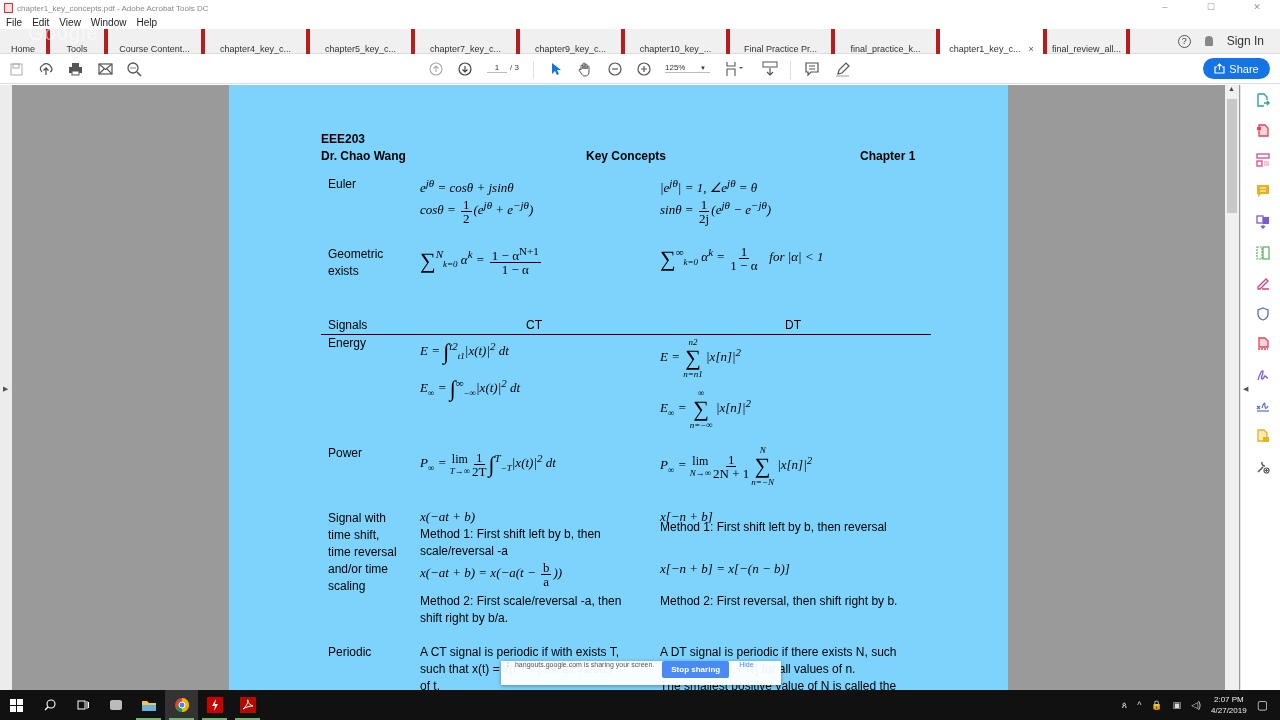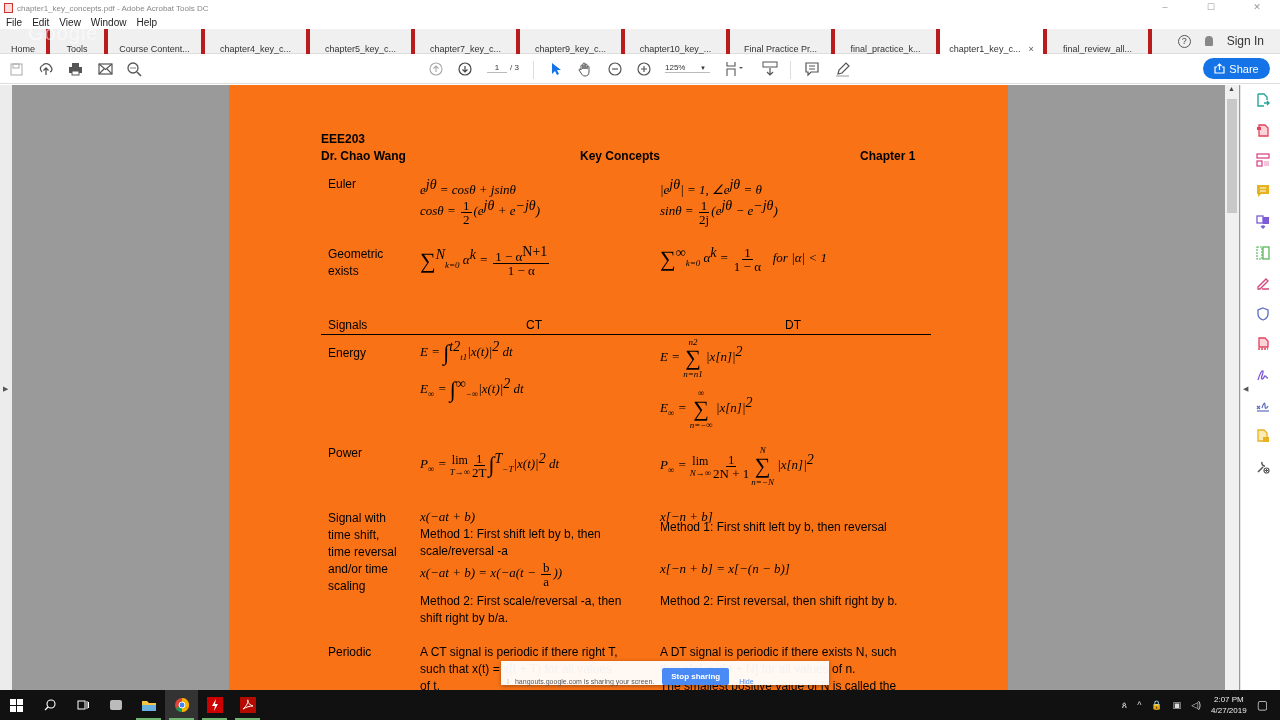--- a/index.html
+++ b/index.html
@@ -22,42 +22,42 @@
 .tb{position:absolute;top:6px;height:16px;display:flex;align-items:center;justify-content:center;color:#555;font-size:13px}
 .pageinput{position:absolute;top:8px;left:487px;width:20px;border-bottom:1px solid #bbb;font-size:8px;text-align:center;color:#333}
 .pagetotal{position:absolute;top:8px;left:510px;font-size:8px;color:#333}
 .zoomsel{position:absolute;top:8px;left:665px;width:45px;border-bottom:1px solid #bbb;font-size:8px;color:#333}
 .zoomsel .caret{position:absolute;right:4px;font-size:6px;top:2px}
 .sep{position:absolute;top:6px;width:1px;height:18px;background:#ddd}
 .sharebtn{position:absolute;top:58px;left:1203px;width:67px;height:21px;background:#1473e6;color:#fff;border-radius:11px;font-size:11px;display:flex;align-items:center;justify-content:center;gap:4px}
 .workarea{position:absolute;top:85px;left:0;width:1240px;height:605px;background:#9a9a9a}
 .leftstrip{position:absolute;top:85px;left:0;width:12px;height:605px;background:#ececec}
 .leftstrip .arr{position:absolute;top:300px;left:3px;font-size:7px;color:#555}
-.page{position:absolute;top:85px;left:229px;width:779px;height:612px;background:#f97316;overflow:hidden}
+.page{position:absolute;top:85px;left:229px;width:779px;height:612px;background:#7dd3fc;overflow:hidden}
 .vscroll{position:absolute;top:85px;left:1225px;width:14px;height:605px;background:#f0f0f0}
 .vscroll .thumb{position:absolute;top:14px;left:2px;width:10px;height:114px;background:#c8c8c8}
 .vscroll .up{position:absolute;top:0;left:3px;font-size:7px;color:#444}
 .rightpanel{position:absolute;top:85px;left:1240px;width:40px;height:605px;background:#fff;border-left:1px solid #e6e6e6}
 .rp-icon{position:absolute;left:15px;width:14px;height:14px}
 .rightpanel .collapse{position:absolute;top:300px;left:2px;font-size:7px;color:#555}
 .doc{position:absolute;left:92px;top:0;width:610px;color:#000}
 .hdr{position:absolute;font-family:"Liberation Sans",sans-serif;font-weight:bold;font-size:12px}
 .lbl{position:absolute;font-size:12px;font-family:"Liberation Sans",sans-serif;line-height:17px}
 .math{position:absolute;font-family:"Liberation Serif",serif;font-style:italic;font-size:13px;white-space:nowrap}
 .txt{position:absolute;font-size:12px;font-family:"Liberation Sans",sans-serif;line-height:17px;white-space:nowrap}
 .rule{position:absolute;height:1px;background:#000}
 .frac{display:inline-flex;flex-direction:column;align-items:center;vertical-align:middle;font-style:normal;margin:0 2px}
 .frac .n{border-bottom:1px solid #000;padding:0 2px;line-height:13px}
 .frac .d{line-height:13px}
 .bigop{font-size:22px;font-style:normal;vertical-align:middle}
-.sup{font-size:14px;vertical-align:super}
+.sup{font-size:11px;vertical-align:super}
 .sub{font-size:9px;vertical-align:sub}
 .limits{display:inline-flex;flex-direction:column;align-items:center;vertical-align:middle;font-size:9px;line-height:10px}
 .limits .op{font-size:22px;line-height:22px;font-style:normal}
-.shareoverlay{position:absolute;left:501px;top:661px;width:328px;height:24px;background:rgba(255,255,255,0.95);box-shadow:0 1px 4px rgba(0,0,0,.35);display:flex;align-items:flex-end;font-size:7px;color:#555}
+.shareoverlay{position:absolute;left:501px;top:661px;width:280px;height:24px;background:rgba(255,255,255,0.95);box-shadow:0 1px 4px rgba(0,0,0,.35);display:flex;align-items:flex-start;font-size:7px;color:#555}
 .shareoverlay .grip{margin:0 6px;color:#aaa}
 .shareoverlay .stop{margin-left:8px;background:#4a8af4;color:#fff;font-size:8px;padding:4px 9px;border-radius:2px;font-weight:bold}
 .shareoverlay .hide{margin-left:10px;color:#4a8af4;font-size:7px}
 .taskbar{position:absolute;top:690px;left:0;width:1280px;height:30px;background:#111;display:flex;align-items:center}
 .tk{width:33px;height:30px;display:flex;align-items:center;justify-content:center;position:relative}
 .tk.running::after{content:"";position:absolute;bottom:0;left:4px;right:4px;height:2px;background:#6fb56f}
 .tk.active{background:#333}
 .tray{position:absolute;right:0;top:0;height:30px;display:flex;align-items:center;gap:10px;color:#ddd;font-size:9px;padding-right:12px}
 .clock{text-align:center;font-size:8px;line-height:11px;color:#eee}
 .googlewm{position:absolute;top:22px;left:28px;font-size:20px;color:rgba(255,255,255,0.55);font-family:"Liberation Sans",sans-serif;letter-spacing:1px}
@@ -111,21 +111,21 @@
   <div class="tab" style="width:105px">
       <span>Final Practice Pr...</span>
     </div>
   <div class="tab" style="width:105px">
       <span>final_practice_k...</span>
     </div>
   <div class="tab active" style="width:107px">
       <span>chapter1_key_c...</span>
       <span class="x">×</span>
     </div>
-  <div class="tab" style="width:105px">
+  <div class="tab" style="width:83px">
       <span>final_review_all...</span>
     </div>
   <div class="tabright">
     <span class="help">?</span>
     <span class="bell"></span>
     <span class="signin">Sign In</span>
   </div>
 </div>
 <div class="googlewm">Google</div>
 
@@ -240,21 +240,21 @@
 
 <div class="workarea"></div>
 <div class="leftstrip">
   <span class="arr">▶</span>
 </div>
 
 <div class="page">
   <div class="doc">
     <div class="hdr" style="left:0;top:47px">EEE203</div>
     <div class="hdr" style="left:0;top:64px">Dr. Chao Wang</div>
-    <div class="hdr" style="left:259px;top:64px">Key Concepts</div>
+    <div class="hdr" style="left:265px;top:64px">Key Concepts</div>
     <div class="hdr" style="left:539px;top:64px">Chapter 1</div>
 
     <div class="lbl" style="left:7px;top:91px">Euler</div>
     <div class="math" style="left:99px;top:92px">e<span class="sup">jθ</span> = cosθ + jsinθ</div>
     <div class="math" style="left:99px;top:113px">cosθ = <span class="frac">
           <span class="n">1</span>
           <span class="d">2</span>
         </span>(e<span class="sup">jθ</span> + e<span class="sup">−jθ</span>)</div>
     <div class="math" style="left:339px;top:92px">|e<span class="sup">jθ</span>| = 1, ∠e<span class="sup">jθ</span> = θ</div>
     <div class="math" style="left:339px;top:113px">sinθ = <span class="frac">
@@ -270,21 +270,21 @@
     <div class="math" style="left:339px;top:160px"><span class="bigop">∑</span><span class="sup">∞</span><span class="sub">k=0</span> α<span class="sup">k</span> = <span class="frac">
           <span class="n">1</span>
           <span class="d">1 − α</span>
         </span> &nbsp;&nbsp;<span>for |α| &lt; 1</span></div>
 
     <div class="lbl" style="left:7px;top:232px">Signals</div>
     <div class="lbl" style="left:205px;top:232px">CT</div>
     <div class="lbl" style="left:464px;top:232px">DT</div>
     <div class="rule" style="left:0;top:249px;width:610px"></div>
 
-    <div class="lbl" style="left:7px;top:260px">Energy</div>
+    <div class="lbl" style="left:7px;top:250px">Energy</div>
     <div class="math" style="left:99px;top:254px">E = <span class="bigop">∫</span><span class="sup">t2</span><span class="sub">t1</span>|x(t)|<span class="sup">2</span> dt</div>
     <div class="math" style="left:99px;top:291px">E<span class="sub">∞</span> = <span class="bigop">∫</span><span class="sup">∞</span><span class="sub">−∞</span>|x(t)|<span class="sup">2</span> dt</div>
     <div class="math" style="left:339px;top:252px">E = <span class="limits">
           <span>n2</span>
           <span class="op">∑</span>
           <span>n=n1</span>
         </span> |x[n]|<span class="sup">2</span></div>
     <div class="math" style="left:339px;top:303px">E<span class="sub">∞</span> = <span class="limits">
           <span>∞</span>
           <span class="op">∑</span>
@@ -326,21 +326,21 @@
           <span class="d">a</span>
         </span>))</div>
     <div class="txt" style="left:99px;top:508px">Method 2: First scale/reversal -a, then</div>
     <div class="txt" style="left:99px;top:525px">shift right by b/a.</div>
     <div class="math" style="left:339px;top:424px">x[−n + b]</div>
     <div class="txt" style="left:339px;top:434px">Method 1: First shift left by b, then reversal</div>
     <div class="math" style="left:339px;top:476px">x[−n + b] = x[−(n − b)]</div>
     <div class="txt" style="left:339px;top:508px">Method 2: First reversal, then shift right by b.</div>
 
     <div class="lbl" style="left:7px;top:559px">Periodic</div>
-    <div class="txt" style="left:99px;top:559px">A CT signal is periodic if there right T,</div>
+    <div class="txt" style="left:99px;top:559px">A CT signal is periodic if with exists T,</div>
     <div class="txt" style="left:99px;top:576px">such that x(t) = x(t + T) for all values</div>
     <div class="txt" style="left:99px;top:593px">of t.</div>
     <div class="txt" style="left:339px;top:559px">A DT signal is periodic if there exists N, such</div>
     <div class="txt" style="left:339px;top:576px">that x[n] = x[n + N] for all values of n.</div>
     <div class="txt" style="left:339px;top:593px">The smallest positive value of N is called the</div>
   </div>
 </div>
 
 <div class="vscroll">
   <span class="up">▲</span>

